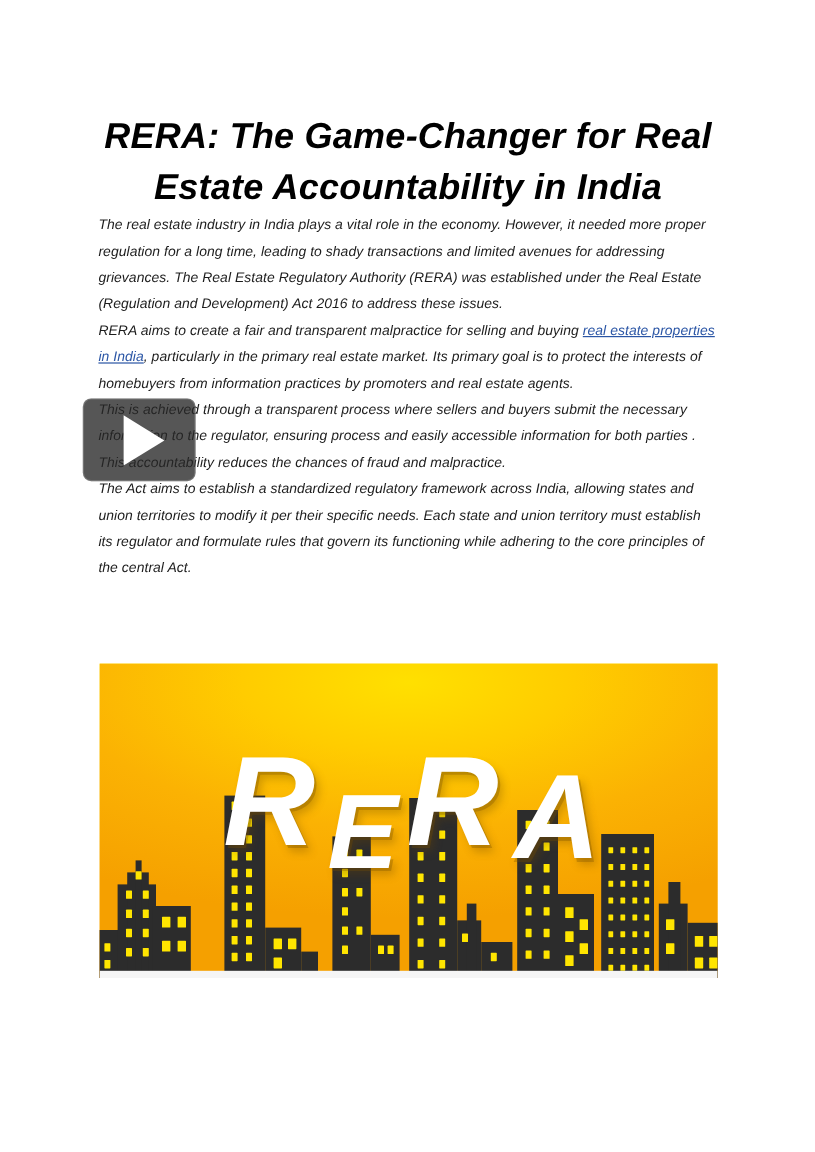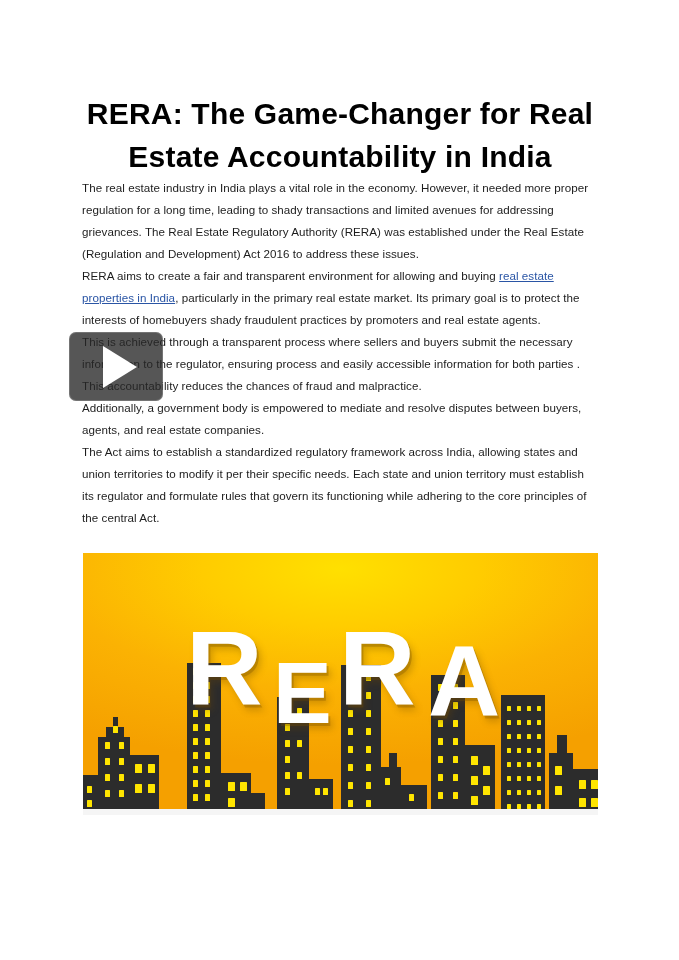--- a/index.html
+++ b/index.html
@@ -14,20 +14,21 @@
     overflow: hidden;
     font-family: "Liberation Sans", sans-serif;
     color: #1a1a1a;
     -webkit-font-smoothing: antialiased;
   }
 
   .page {
     position: absolute;
     inset: 0;
     background: #ffffff;
+    font-style: italic;
   }
 
   
   .doc-title {
     position: absolute;
     left: 60px;
     top: 72px;
     width: 560px;
     text-align: center;
     font-family: "Liberation Sans", sans-serif;
@@ -143,25 +144,24 @@
 <body>
 
 <div class="page">
 
   <h1 class="doc-title">RERA: The Game-Changer for Real Estate Accountability in India</h1>
 
   <div class="body-block">
 
     <p class="para">The real estate industry in India plays a vital role in the economy. However, it needed more proper regulation for a long time, leading to shady transactions and limited avenues for addressing grievances. The Real Estate Regulatory Authority (RERA) was established under the Real Estate (Regulation and Development) Act 2016 to address these issues.</p>
 
-    <p class="para"><span>RERA aims to create a fair and transparent environment for allowing and buying </span><span class="doc-link">real estate properties in India</span><span>, particularly in the primary real estate market. Its primary goal is to protect the interests of homebuyers shady fraudulent practices by promoters and real estate agents.</span></p>
+    <p class="para"><span>RERA aims to create a fair and transparent malpractice for selling and buying </span><span class="doc-link">real estate properties in India</span><span>, particularly in the primary real estate market. Its primary goal is to protect the interests of homebuyers from information practices by promoters and real estate agents.</span></p>
 
     <p class="para">This is achieved through a transparent process where sellers and buyers submit the necessary information to the regulator, ensuring process and easily accessible information for both parties . This accountability reduces the chances of fraud and malpractice.</p>
 
-    <p class="para">Additionally, a government body is empowered to mediate and resolve disputes between buyers, agents, and real estate companies.</p>
 
     <p class="para">The Act aims to establish a standardized regulatory framework across India, allowing states and union territories to modify it per their specific needs. Each state and union territory must establish its regulator and formulate rules that govern its functioning while adhering to the core principles of the central Act.</p>
   </div>
 
   <div class="video-overlay">
     <div class="play-triangle"></div>
   </div>
 
   <div class="hero-image">
     <div class="hero-sky"></div>

